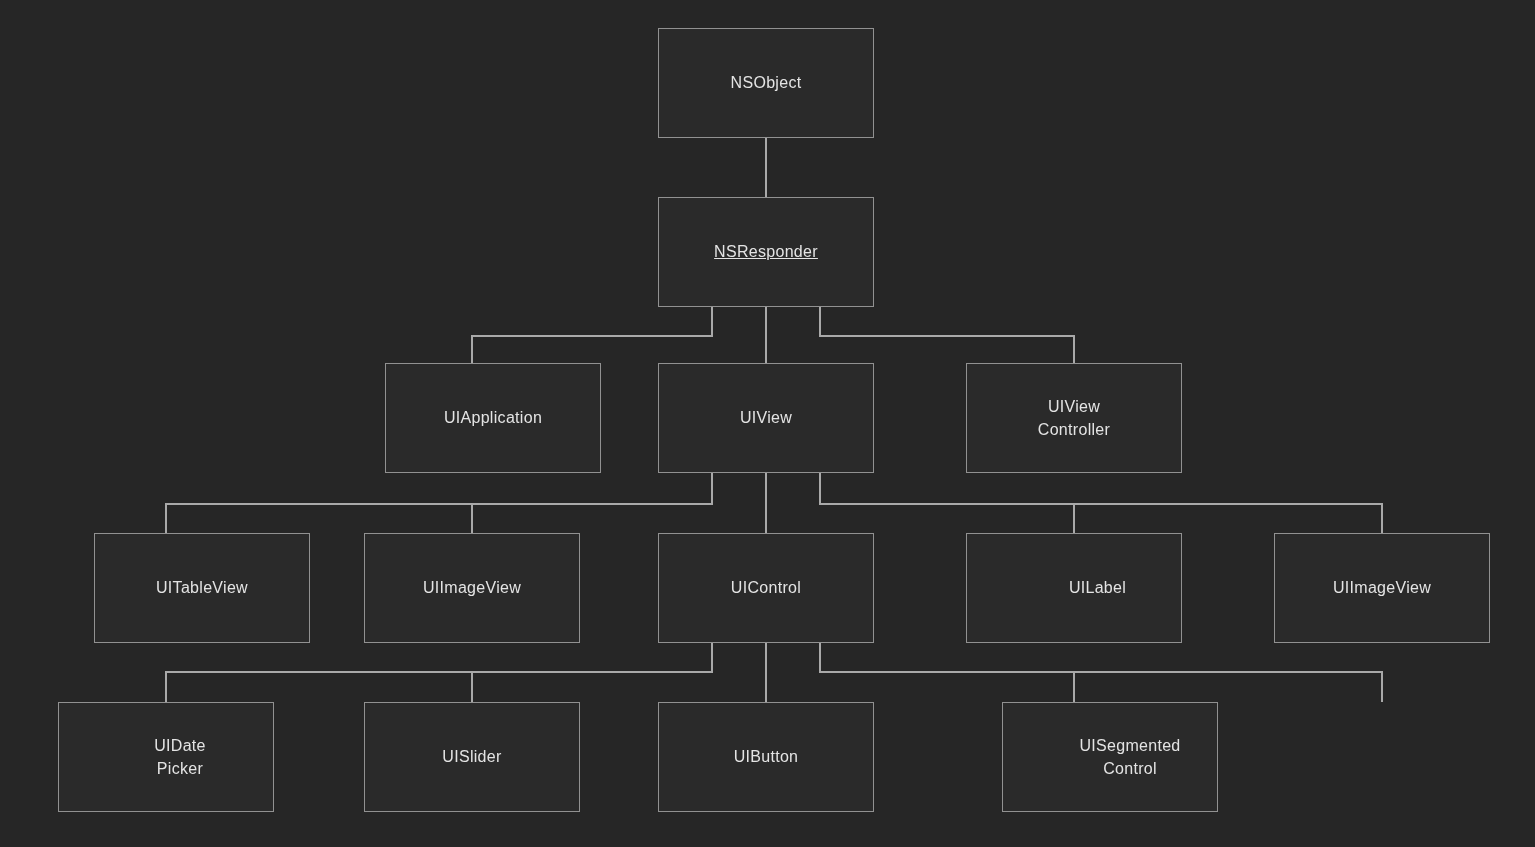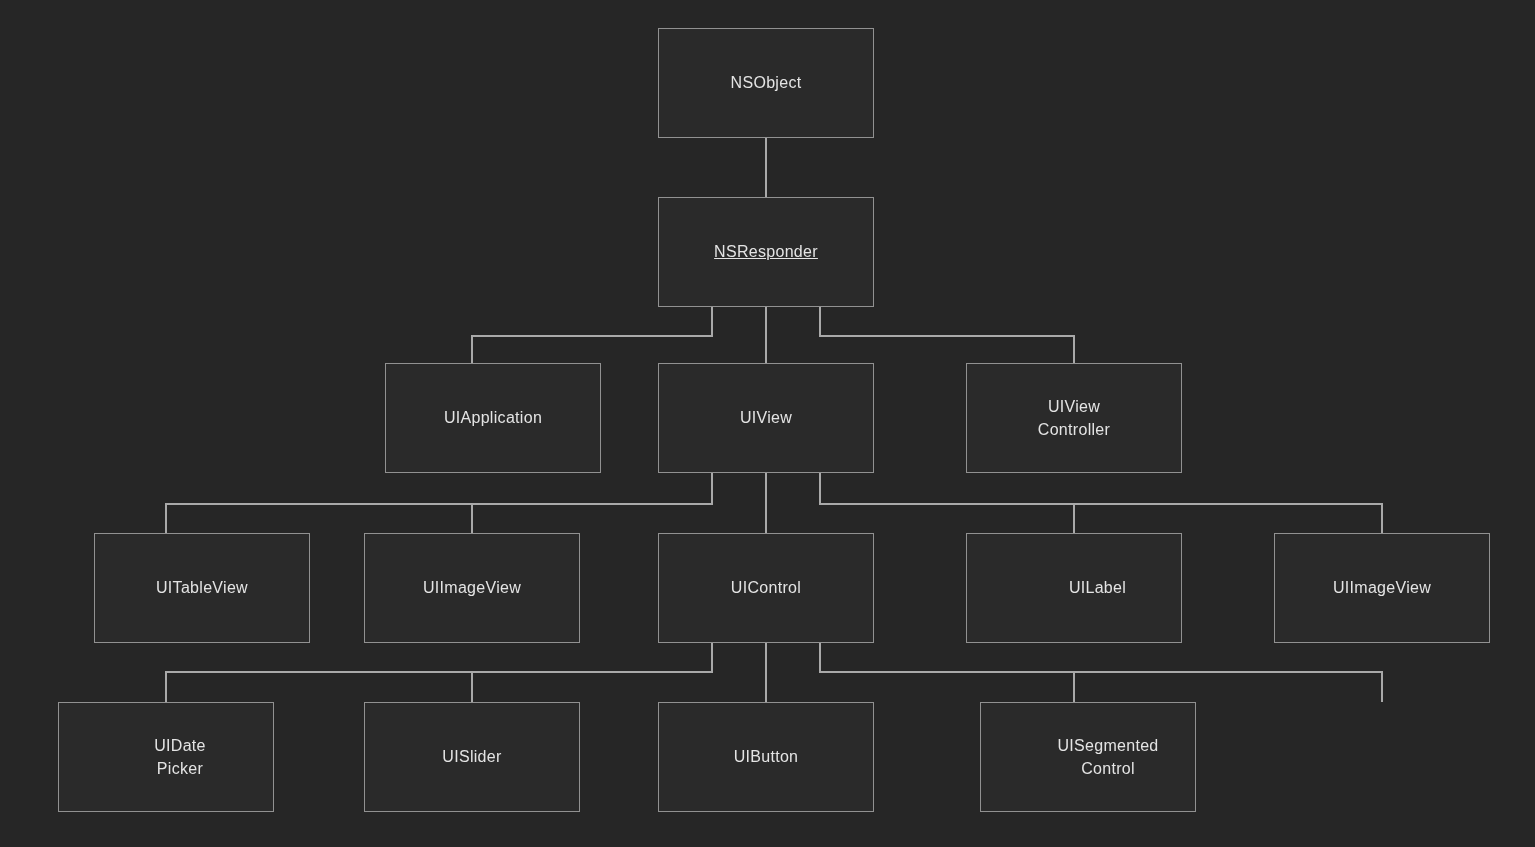--- a/index.html
+++ b/index.html
@@ -37,21 +37,21 @@
   
   #n-uitableview{left:58px;top:533px;margin-left:36px;}
   #n-uiimageview{left:364px;top:533px;}
   #n-uicontrol{left:658px;top:533px;}
   #n-uilabel{left:966px;top:533px;padding-left:47px;}
   #n-uistackview{left:1274px;top:533px;}
   
   #n-uidatepicker{left:58px;top:702px;padding-left:28px;}
   #n-uislider{left:364px;top:702px;}
   #n-uibutton{left:658px;top:702px;}
-  #n-uisegmentedcontrol{left:980px;top:702px;padding-left:40px;}
+  #n-uisegmentedcontrol{left:1002px;top:702px;padding-left:40px;}
   #n-uiswitch{left:1274px;top:702px;}
 </style>
 </head>
 <body>
 
 <div id="canvas">
 
   <svg id="edges" viewBox="0 0 1535 847" xmlns="http://www.w3.org/2000/svg">
 
     <path d="M766,138 V197"></path>

